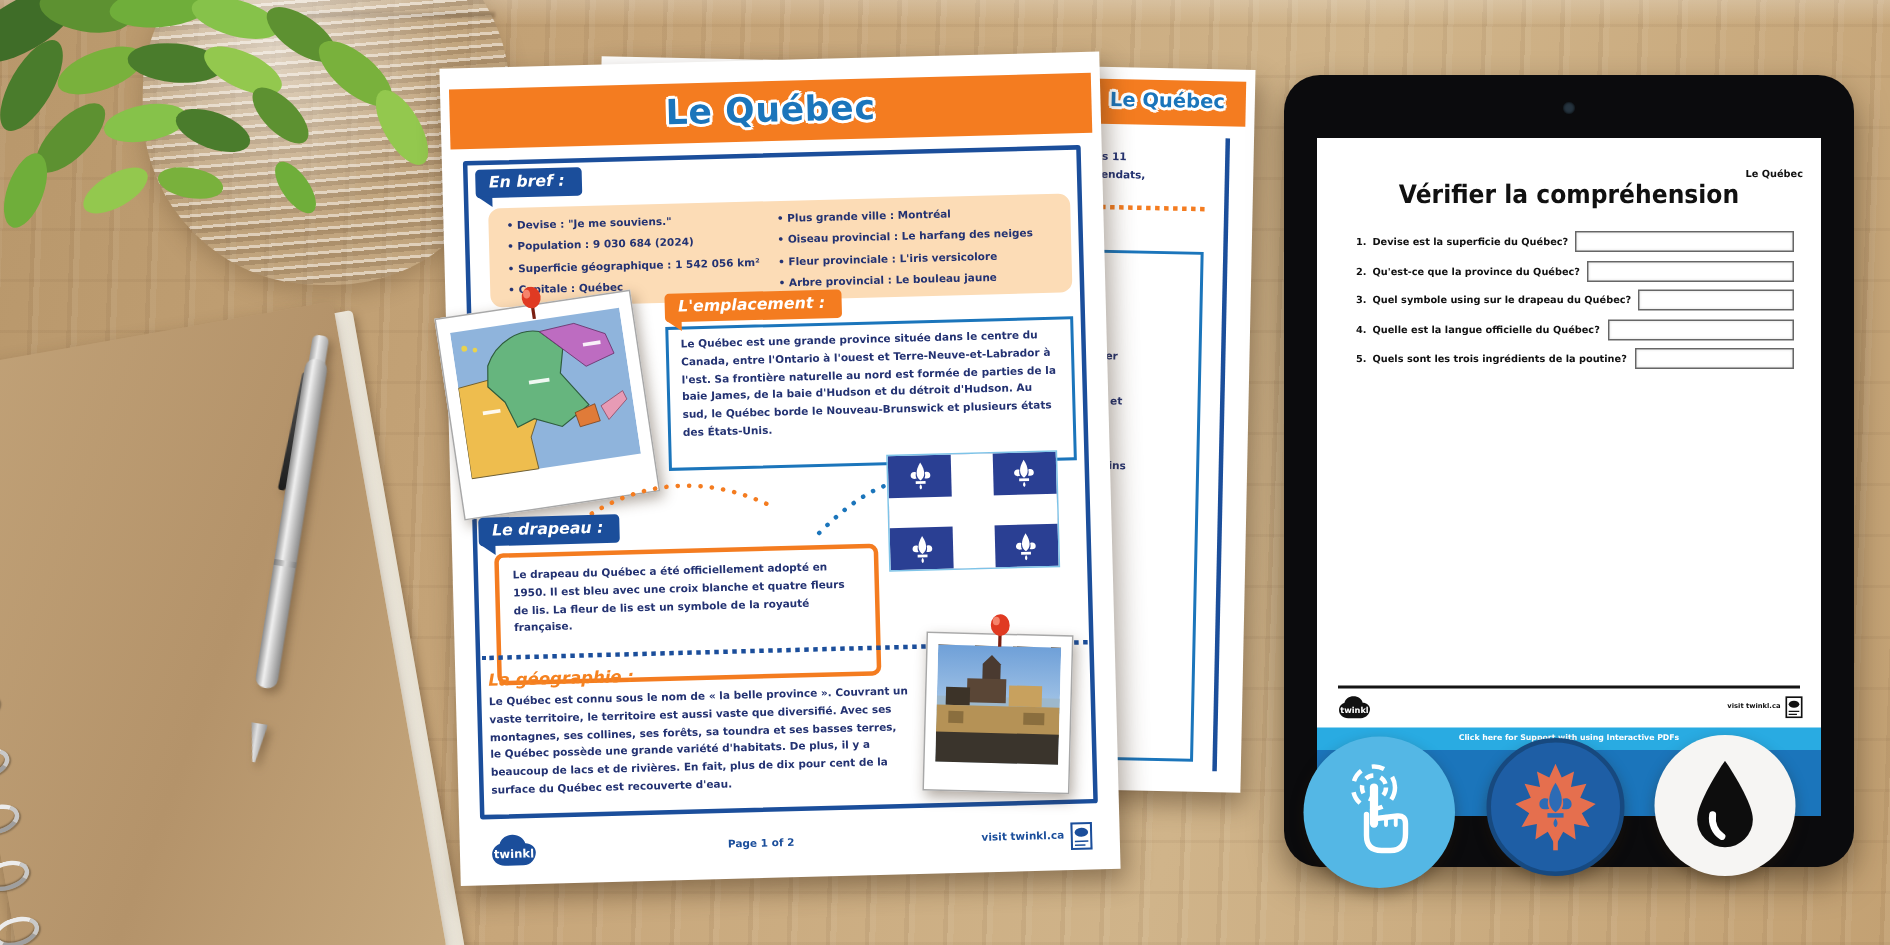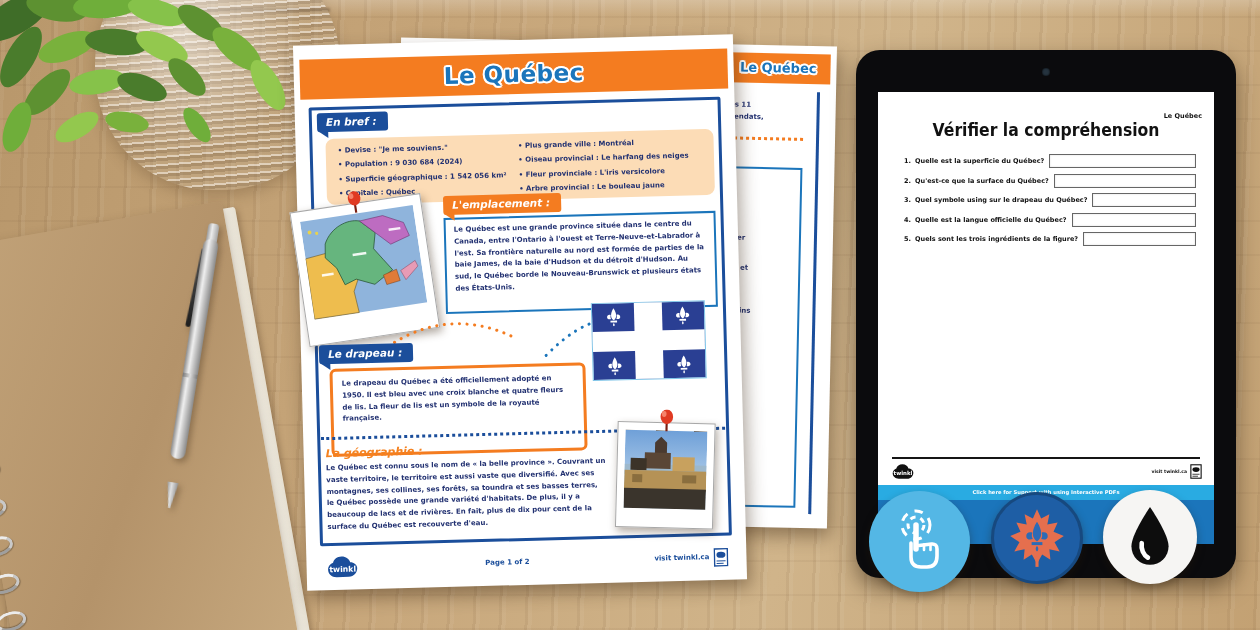--- a/index.html
+++ b/index.html
@@ -329,41 +329,41 @@
 
 <div class="tablet">
   <div class="camera"></div>
   <div class="screen">
     <div class="t-page">
       <div class="t-corner">Le Québec</div>
       <div class="t-title">Vérifier la compréhension</div>
       <div class="t-questions">
         <div class="t-q">
           <span class="t-qnum">1.</span>
-          <span class="t-qtext">Quelle est la superficie du Québec?</span>
+          <span class="t-qtext">Devise est la superficie du Québec?</span>
           <span class="t-answer"></span>
         </div>
         <div class="t-q">
           <span class="t-qnum">2.</span>
-          <span class="t-qtext">Qu'est-ce que la surface du Québec?</span>
+          <span class="t-qtext">Qu'est-ce que la province du Québec?</span>
           <span class="t-answer"></span>
         </div>
         <div class="t-q">
           <span class="t-qnum">3.</span>
           <span class="t-qtext">Quel symbole using sur le drapeau du Québec?</span>
           <span class="t-answer"></span>
         </div>
         <div class="t-q">
           <span class="t-qnum">4.</span>
           <span class="t-qtext">Quelle est la langue officielle du Québec?</span>
           <span class="t-answer"></span>
         </div>
         <div class="t-q">
           <span class="t-qnum">5.</span>
-          <span class="t-qtext">Quels sont les trois ingrédients de la figure?</span>
+          <span class="t-qtext">Quels sont les trois ingrédients de la poutine?</span>
           <span class="t-answer"></span>
         </div>
       </div>
       <div class="t-line"></div>
       <div class="t-foot">
         <svg width="26" height="17" viewBox="0 0 42 28">
           <path d="M14 26 C8 26 4 22 4 17 C4 13 7 10 10 9 C11 5 15 2 20 2 C25 2 29 5 30 9 C34 9 38 12 38 16 C38 21 34 26 28 26 Z" fill="#111111"></path>
           <text x="21" y="20" text-anchor="middle" font-size="9" font-weight="bold" fill="#ffffff">twinkl</text>
         </svg>
         <span class="t-visit">

